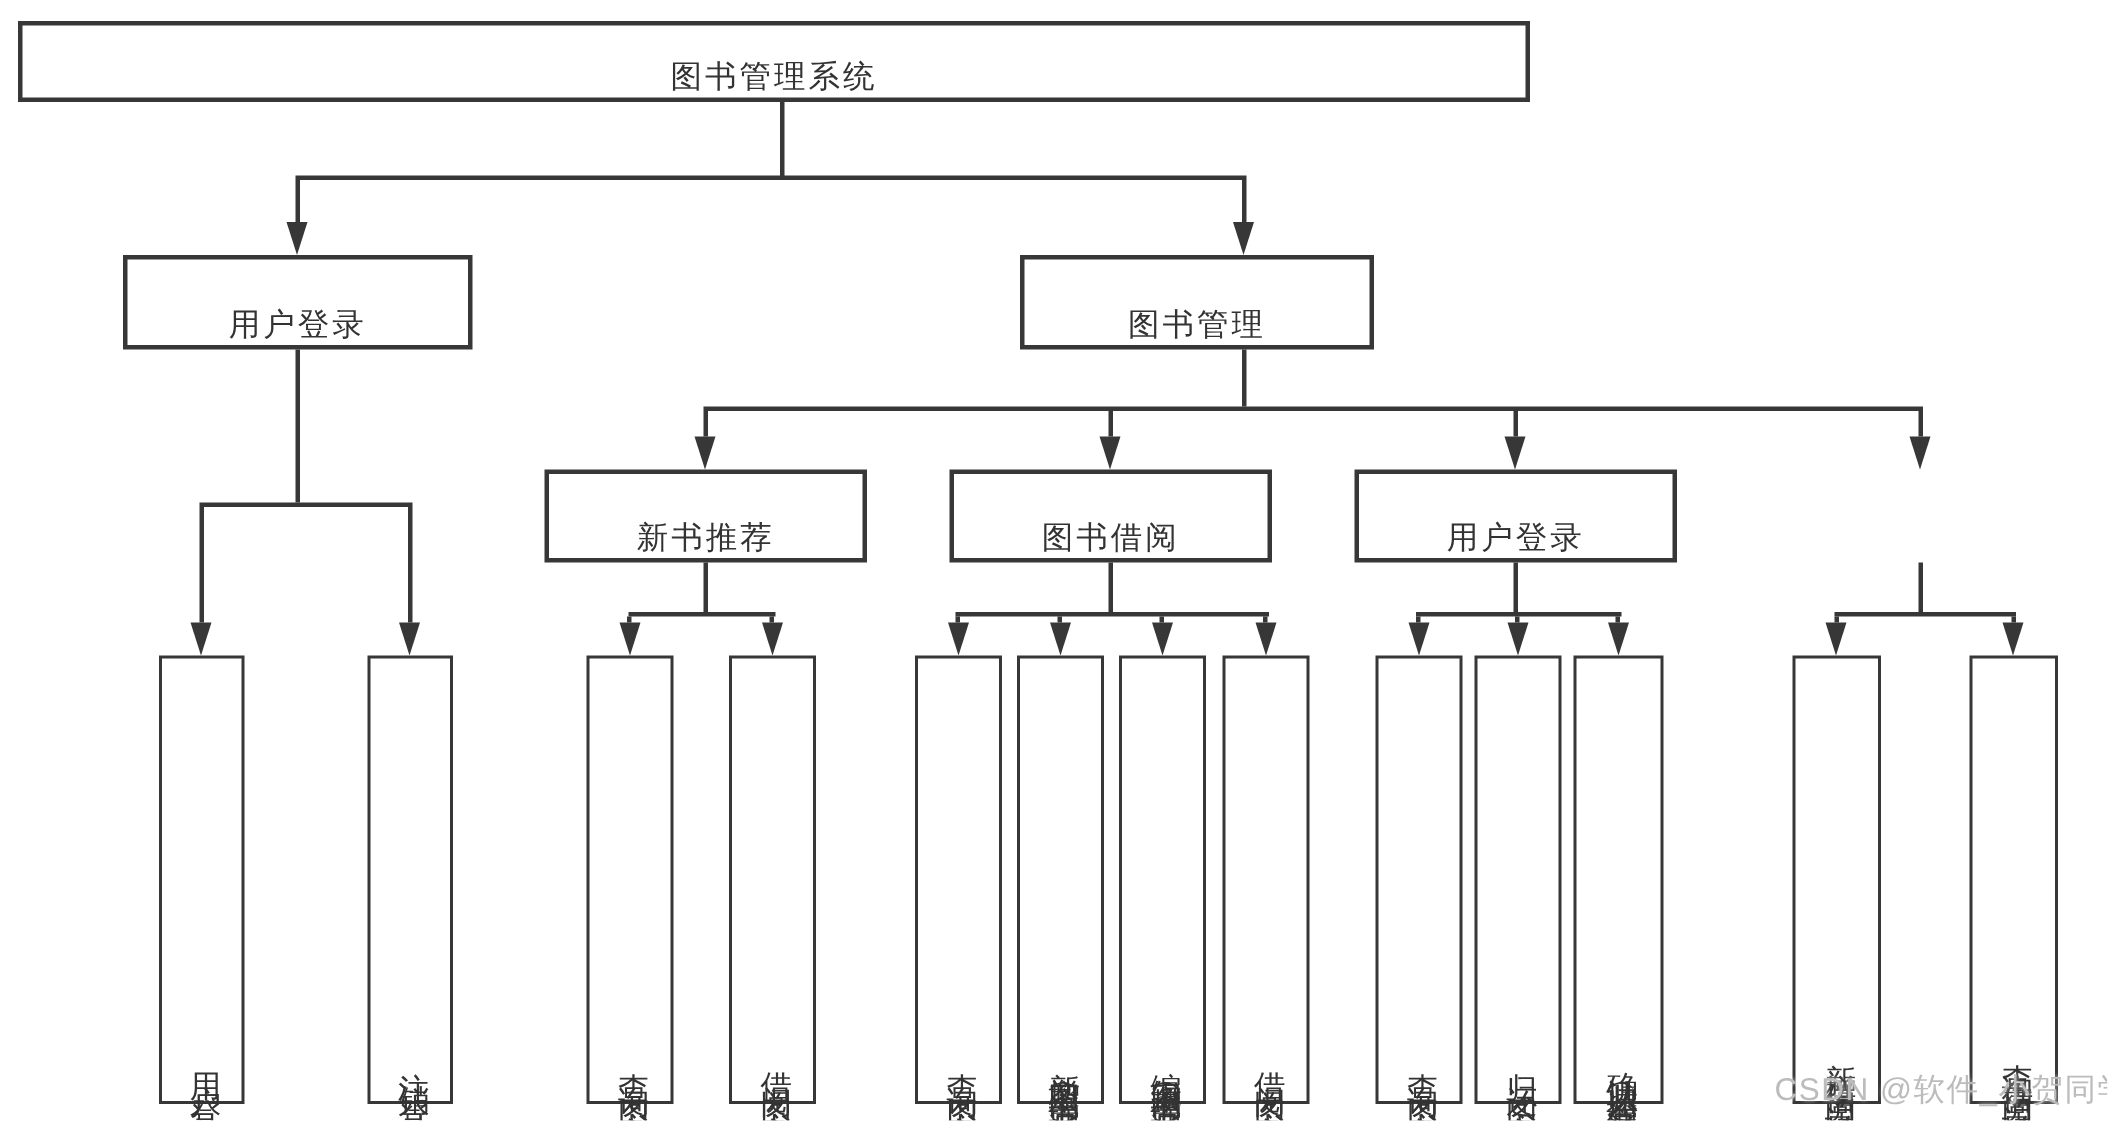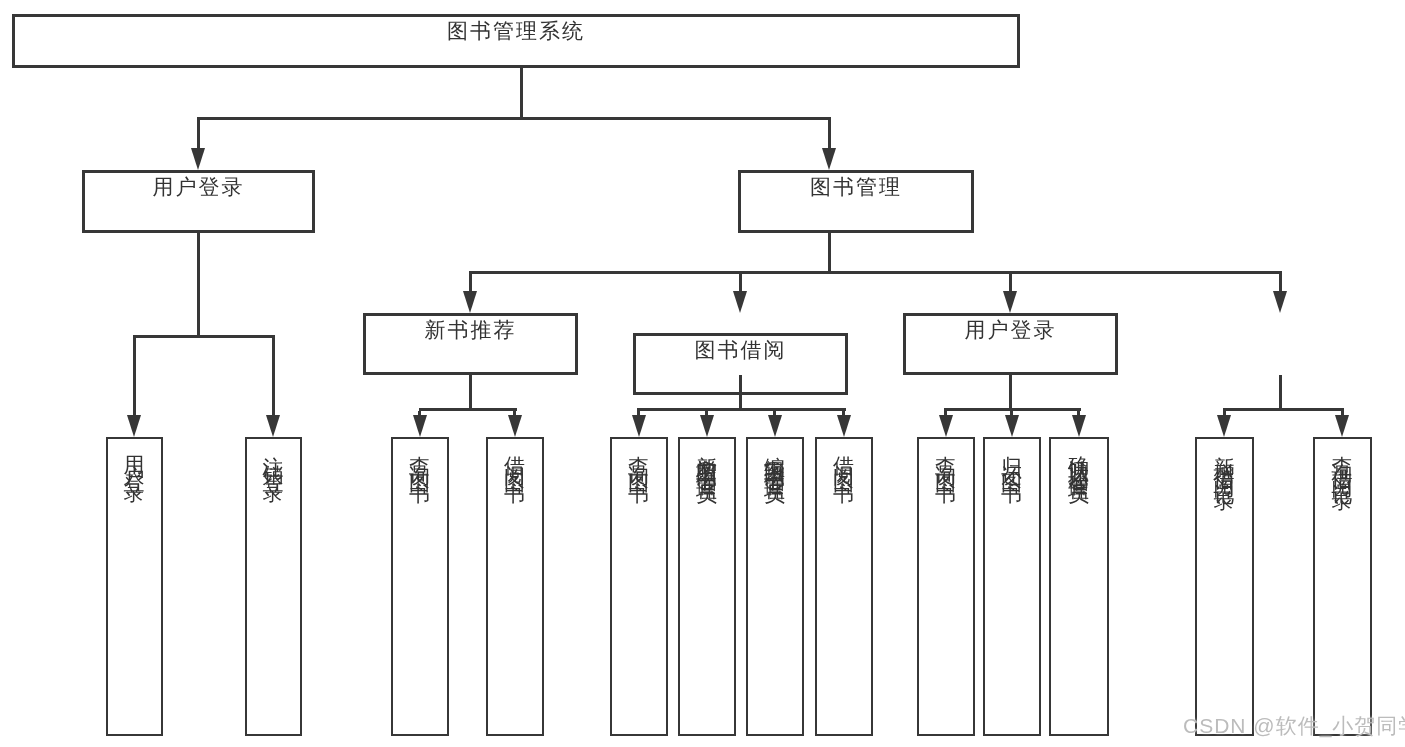--- a/index.html
+++ b/index.html
@@ -9,21 +9,21 @@
     --bg:#ffffff;
   }
   html,body{margin:0;padding:0;background:var(--bg);}
   .canvas{
     position:relative;width:1405px;height:747px;background:var(--bg);
     font-family:"Liberation Sans","DejaVu Sans",sans-serif;color:var(--text);
     overflow:hidden;
   }
   .node{
     position:absolute;box-sizing:border-box;border:3px solid var(--line);
-    background:var(--bg);display:flex;align-items:flex-start;justify-content:center;
+    background:var(--bg);display:flex;align-items:flex-end;justify-content:center;font-family:Liberation Mono, monospace;
   }
   .hnode span{font-size:21px;letter-spacing:2px;color:var(--text);white-space:nowrap;}
   .leaf{border-width:2.5px;}
   .leaf .vtext{
     writing-mode:vertical-rl;text-orientation:mixed;
     font-size:21px;letter-spacing:9px;color:var(--text);line-height:1;
   }
   .vl{position:absolute;width:3px;background:var(--line);}
   .hl{position:absolute;height:3px;background:var(--line);}
   .arrow{
@@ -49,21 +49,21 @@
   <div class="vl" style="left:520px;top:68px;height:50px;"></div>
   <div class="hl" style="left:197px;top:117px;width:634px;"></div>
   <div class="vl" style="left:197px;top:120px;height:28px;"></div>
   <div class="arrow" style="left:191px;top:148px;"></div>
   <div class="vl" style="left:828px;top:120px;height:28px;"></div>
   <div class="arrow" style="left:822px;top:148px;"></div>
 
   <div class="node hnode" style="left:82px;top:170px;width:233px;height:63px;">
     <span>用户登录</span>
   </div>
-  <div class="node hnode" style="left:738px;top:170px;width:236px;height:63px;">
+  <div class="node hnode" style="left:680px;top:170px;width:236px;height:63px;">
     <span>图书管理</span>
   </div>
 
   <div class="vl" style="left:197px;top:233px;height:102px;"></div>
   <div class="hl" style="left:133px;top:335px;width:142px;"></div>
   <div class="vl" style="left:133px;top:338px;height:77px;"></div>
   <div class="arrow" style="left:127px;top:415px;"></div>
   <div class="vl" style="left:272px;top:338px;height:77px;"></div>
   <div class="arrow" style="left:266px;top:415px;"></div>
 
@@ -74,21 +74,21 @@
   <div class="vl" style="left:739px;top:274px;height:17px;"></div>
   <div class="arrow" style="left:733px;top:291px;"></div>
   <div class="vl" style="left:1009px;top:274px;height:17px;"></div>
   <div class="arrow" style="left:1003px;top:291px;"></div>
   <div class="vl" style="left:1279px;top:274px;height:17px;"></div>
   <div class="arrow" style="left:1273px;top:291px;"></div>
 
   <div class="node hnode" style="left:363px;top:313px;width:215px;height:62px;">
     <span>新书推荐</span>
   </div>
-  <div class="node hnode" style="left:633px;top:313px;width:215px;height:62px;margin-top:20px;">
+  <div class="node hnode" style="left:633px;top:313px;width:215px;height:62px;">
     <span>图书借阅</span>
   </div>
   <div class="node hnode" style="left:903px;top:313px;width:215px;height:62px;">
     <span>用户登录</span>
   </div>
 
   <div class="vl" style="left:469px;top:375px;height:33px;"></div>
   <div class="hl" style="left:419px;top:408px;width:98px;"></div>
   <div class="vl" style="left:418px;top:411px;height:4px;"></div>
   <div class="arrow" style="left:413px;top:415px;"></div>

